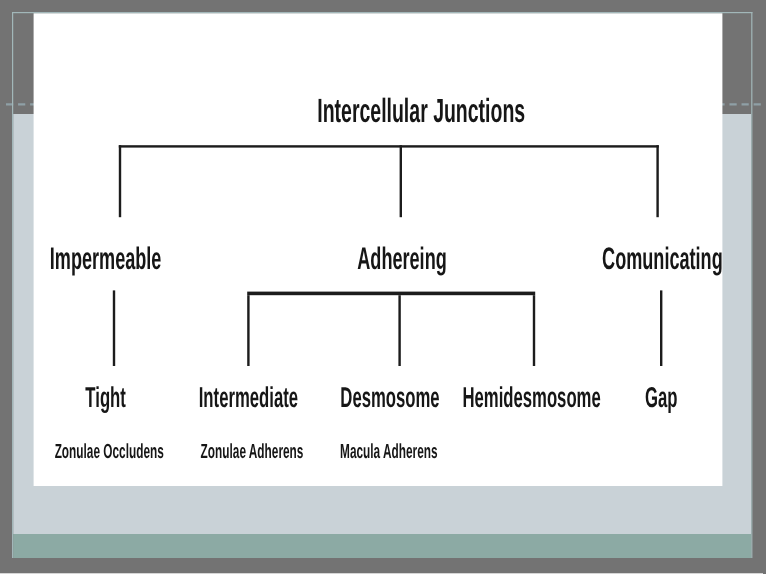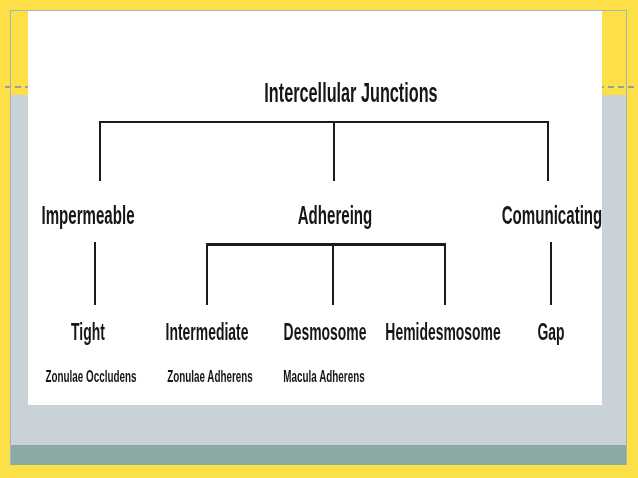--- a/index.html
+++ b/index.html
@@ -8,21 +8,21 @@
     --band-sage:#8caaa4;
     --line:#1c1c1c;
     --text:#161616;
     --dash:#8fa0a6;
   }
   *{margin:0;padding:0;box-sizing:border-box;}
   html,body{background:#ffffff;}
   .page{
     position:relative;
     width:638px;height:478px;
-    background:#fde047;
+    background:#737373;
     overflow:hidden;
     font-family:"Liberation Sans", sans-serif;
   }
   .frame{
     position:absolute;left:10px;top:10px;width:617px;height:455px;
     border:1px solid var(--frame-border);
     border-bottom:none;
     z-index:4;pointer-events:none;
   }
   .band-gray{

